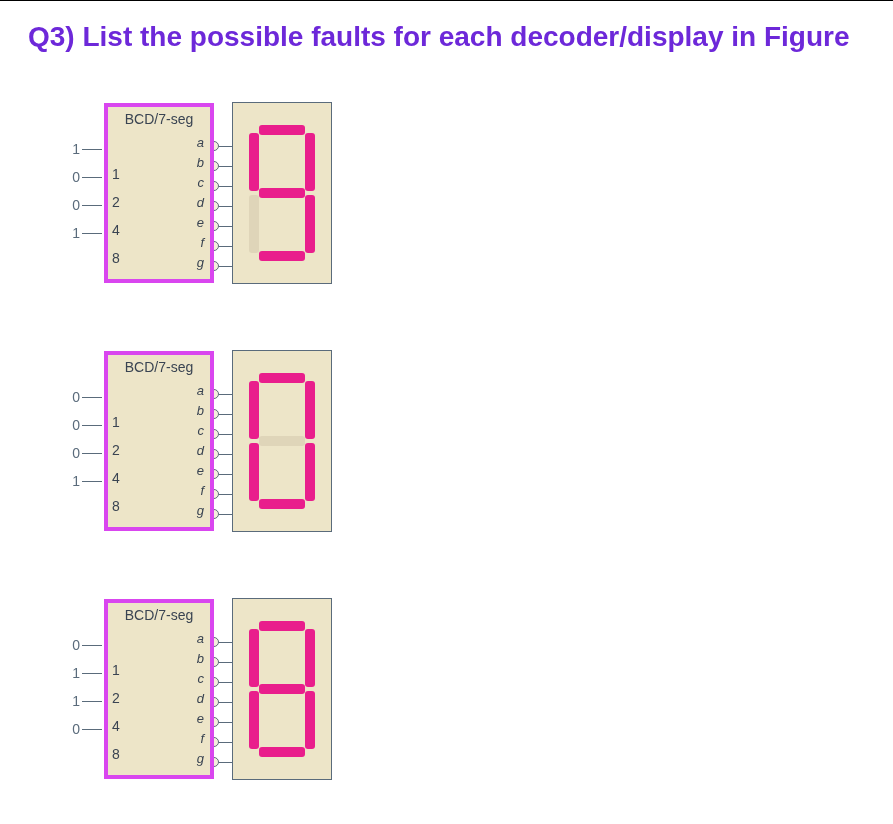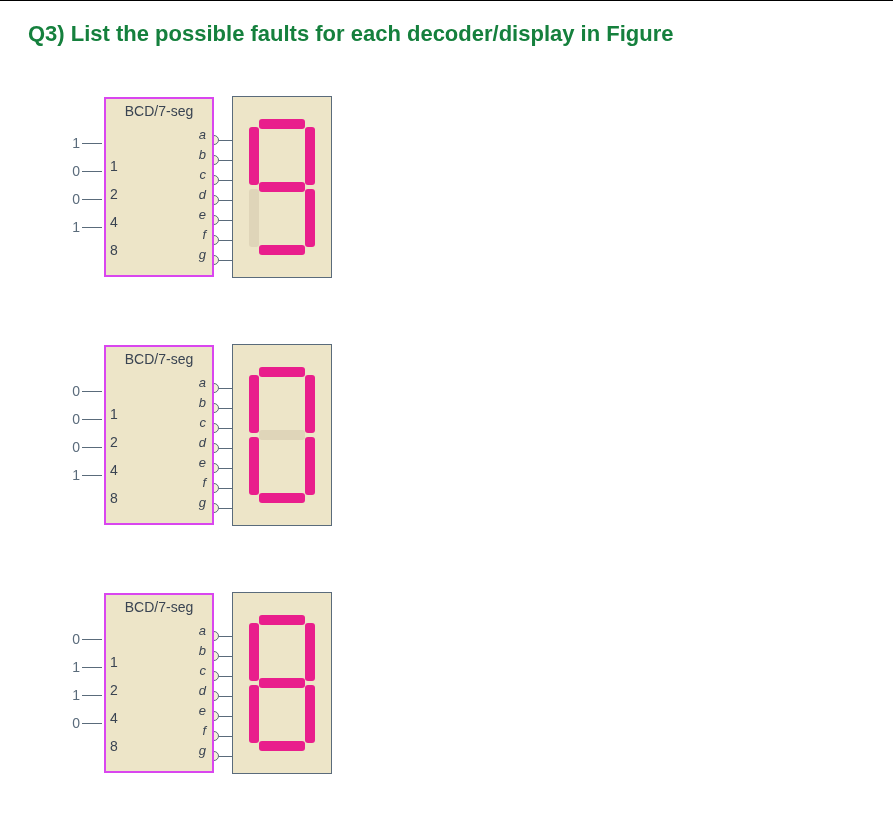--- a/index.html
+++ b/index.html
@@ -4,23 +4,23 @@
   <style>
     * { margin: 0; padding: 0; box-sizing: border-box; }
     body {
       font-family: Arial, sans-serif;
       width: 893px;
       background: #fff;
       padding: 20px 28px;
       border-top: 1px solid #000;
     }
     .question-title {
-      font-size: 22px;
+      font-size: 28px;
       font-weight: bold;
-      color: #15803d;
+      color: #6d28d9;
       margin-bottom: 40px;
     }
     .circuit-row {
       display: flex;
       align-items: center;
       margin-left: 40px;
       margin-bottom: 48px;
       height: 200px;
     }
     .input-item {
@@ -37,21 +37,21 @@
     .input-wire {
       width: 20px;
       height: 1px;
       background: #5a6b7b;
       margin: 0 2px;
     }
     .decoder-box {
       width: 110px;
       height: 180px;
       background: #ede5c8;
-      border: 2px solid #d946ef;
+      border: 4px solid #d946ef;
       position: relative;
       display: flex;
     }
     .decoder-title {
       position: absolute;
       top: 4px;
       left: 0;
       right: 0;
       text-align: center;
       font-size: 14px;

